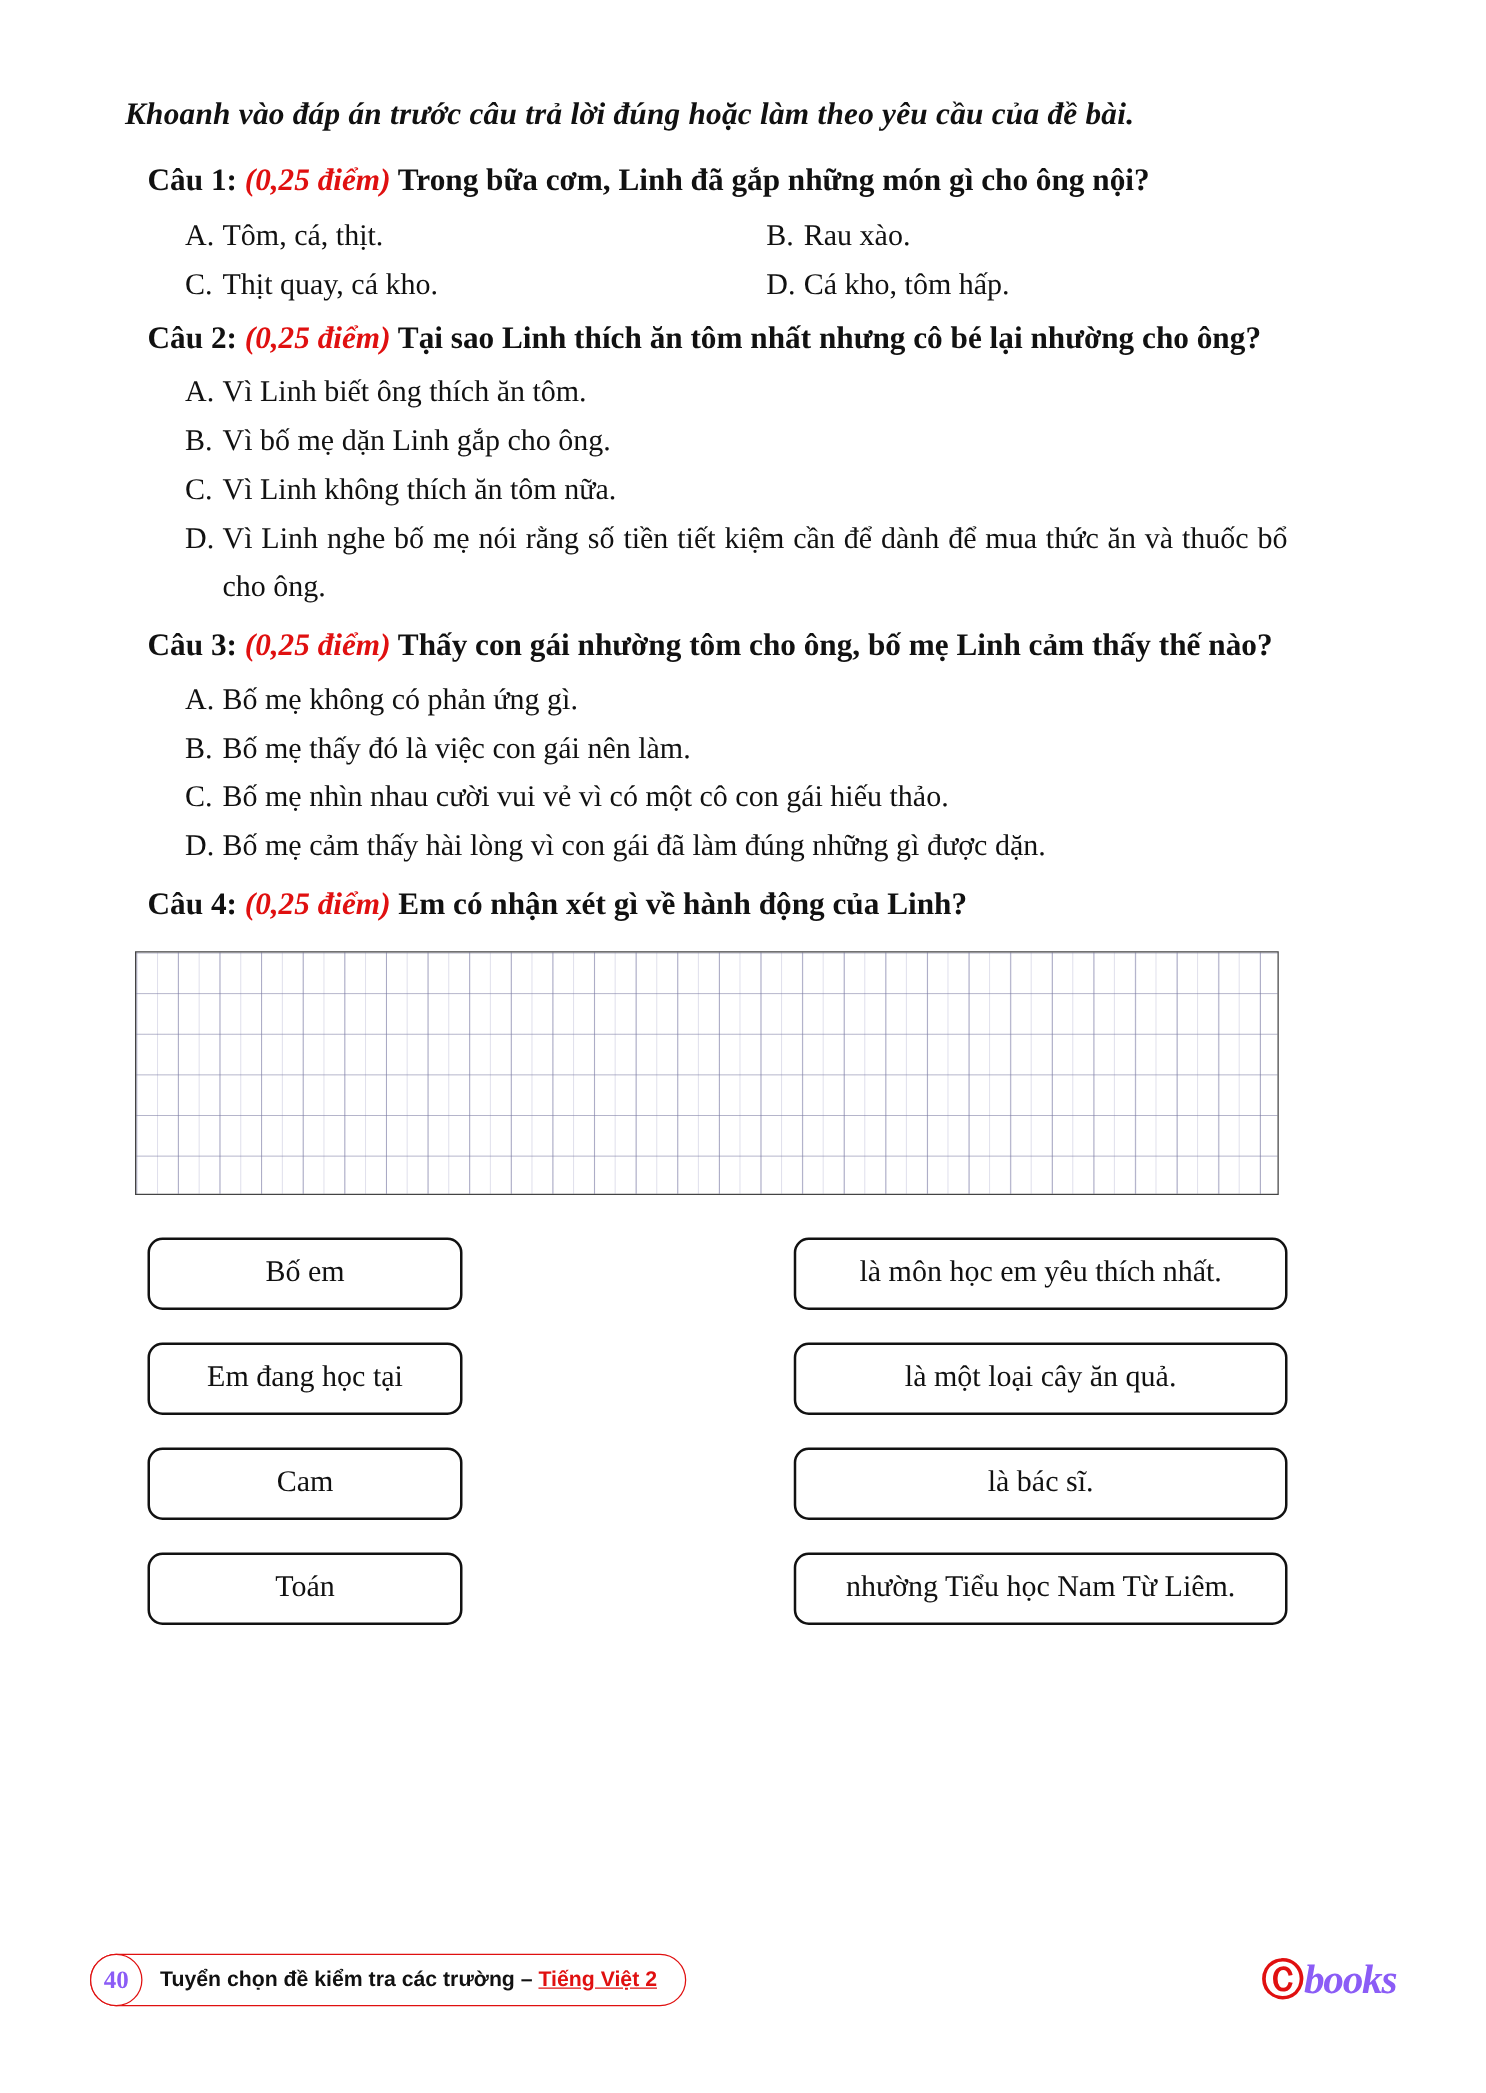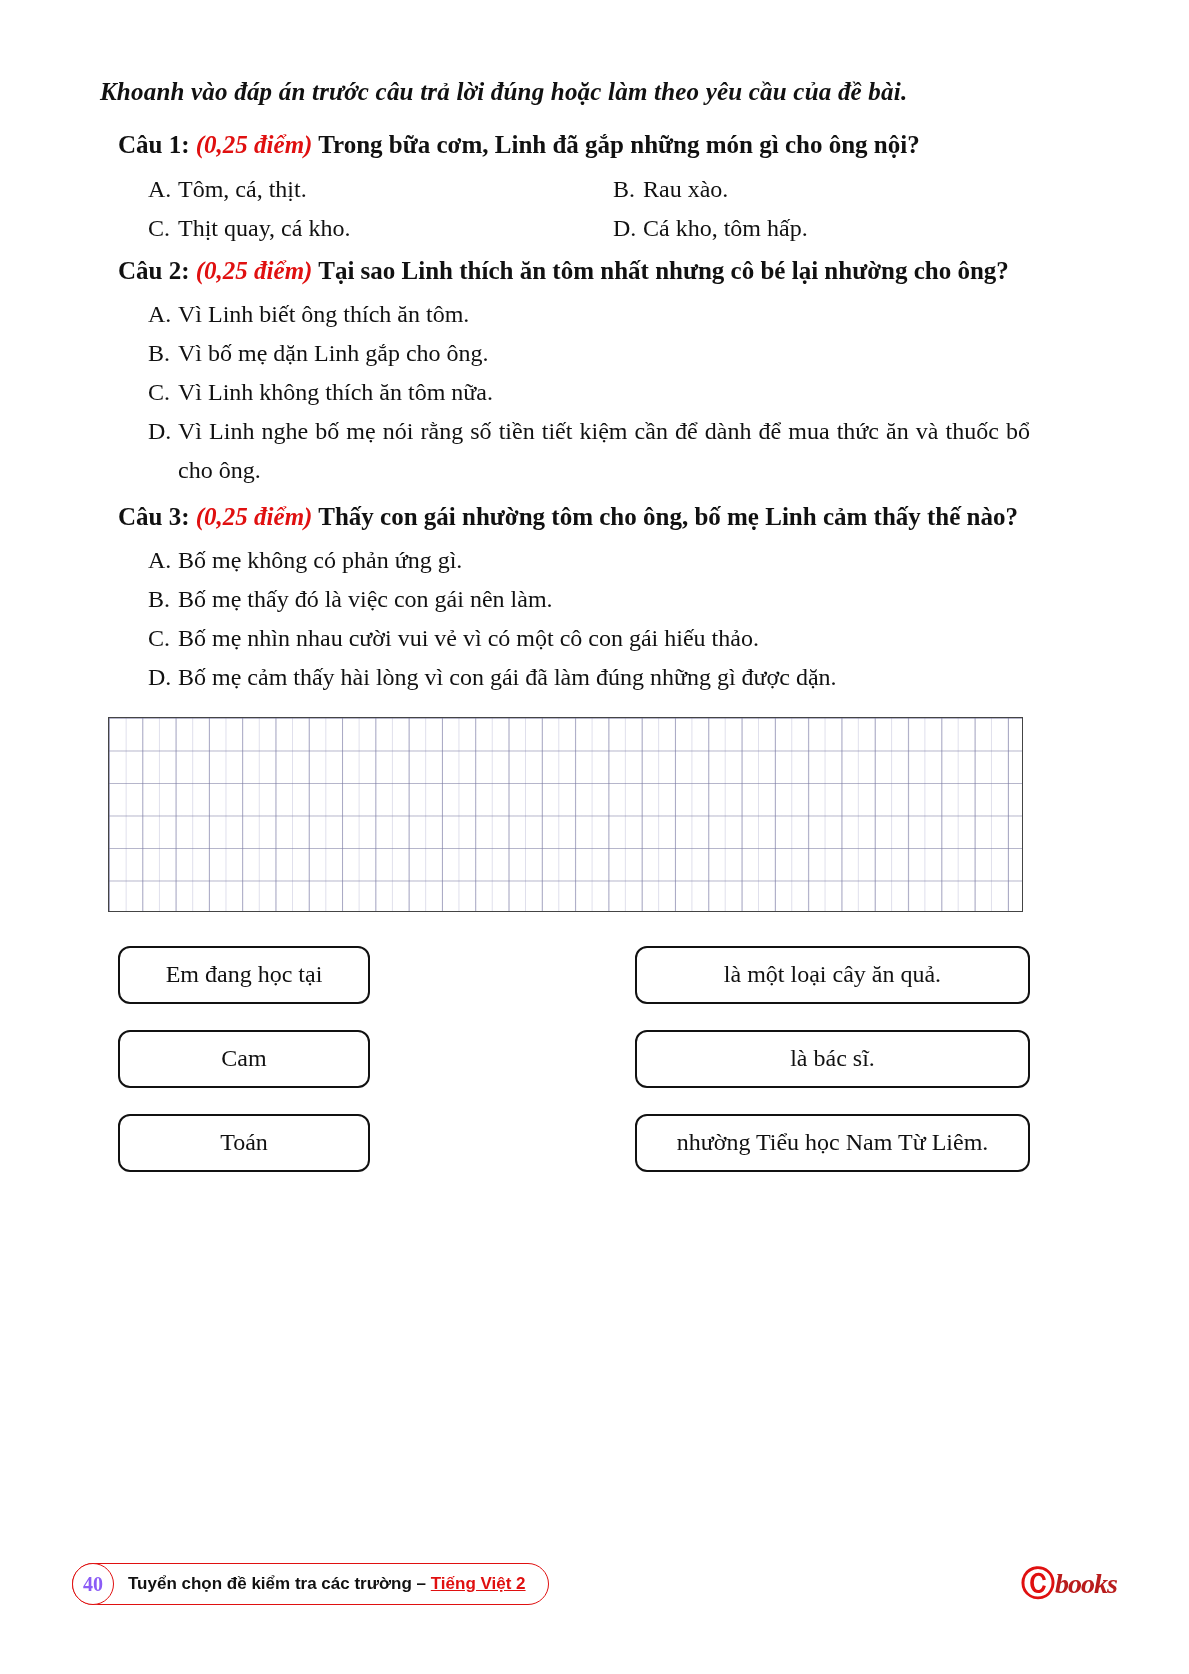--- a/index.html
+++ b/index.html
@@ -201,23 +201,23 @@
     position: absolute;
     right: 0;
     top: 0;
     width: 150px;
     height: 56px;
     display: flex;
     align-items: center;
     justify-content: flex-end;
   }
   .logo-text {
-    color: #b91c1c;
+    color: #8b5cf6;
     font-family: "Liberation Serif", serif;
-    font-size: 28px;
+    font-size: 33px;
     font-weight: bold;
     font-style: italic;
     letter-spacing: -1px;
   }
   .logo-mark {
     color: #e01010;
     font-size: 34px;
     font-weight: bold;
   }
 </style>
@@ -305,26 +305,39 @@
           <span class="otext">Bố mẹ nhìn nhau cười vui vẻ vì có một cô con gái hiếu thảo.</span>
         </div>
         <div class="opt">
           <span class="letter">D.</span>
           <span class="otext">Bố mẹ cảm thấy hài lòng vì con gái đã làm đúng những gì được dặn.</span>
         </div>
       </div>
     </div>
 
     <div class="question">
+      <div class="q-head">
+        <span class="q-label">Câu 4:</span>
+        <span class="q-points">(0,25 điểm)</span>
+        <span class="q-text">Em có nhận xét gì về hành động của Linh?</span>
+      </div>
       <div class="gridbox"></div>
     </div>
 
     <div class="question match-section">
 
       <div class="match-rows">
+        <div class="match-row">
+          <div class="match-left">
+            <div class="pill left-pill">Bố em</div>
+          </div>
+          <div class="match-right">
+            <div class="pill right-pill">là môn học em yêu thích nhất.</div>
+          </div>
+        </div>
 
         <div class="match-row">
           <div class="match-left">
             <div class="pill left-pill">Em đang học tại</div>
           </div>
           <div class="match-right">
             <div class="pill right-pill">là một loại cây ăn quả.</div>
           </div>
         </div>
 

